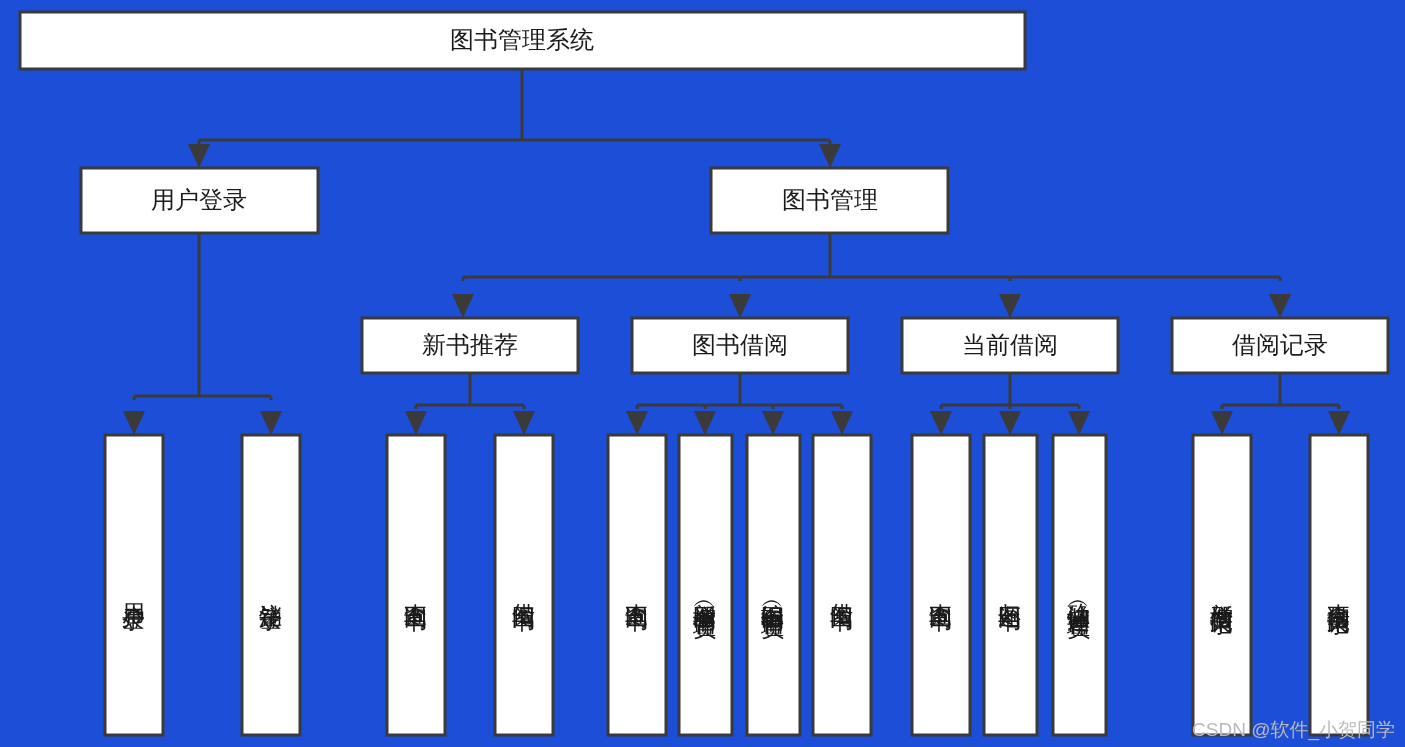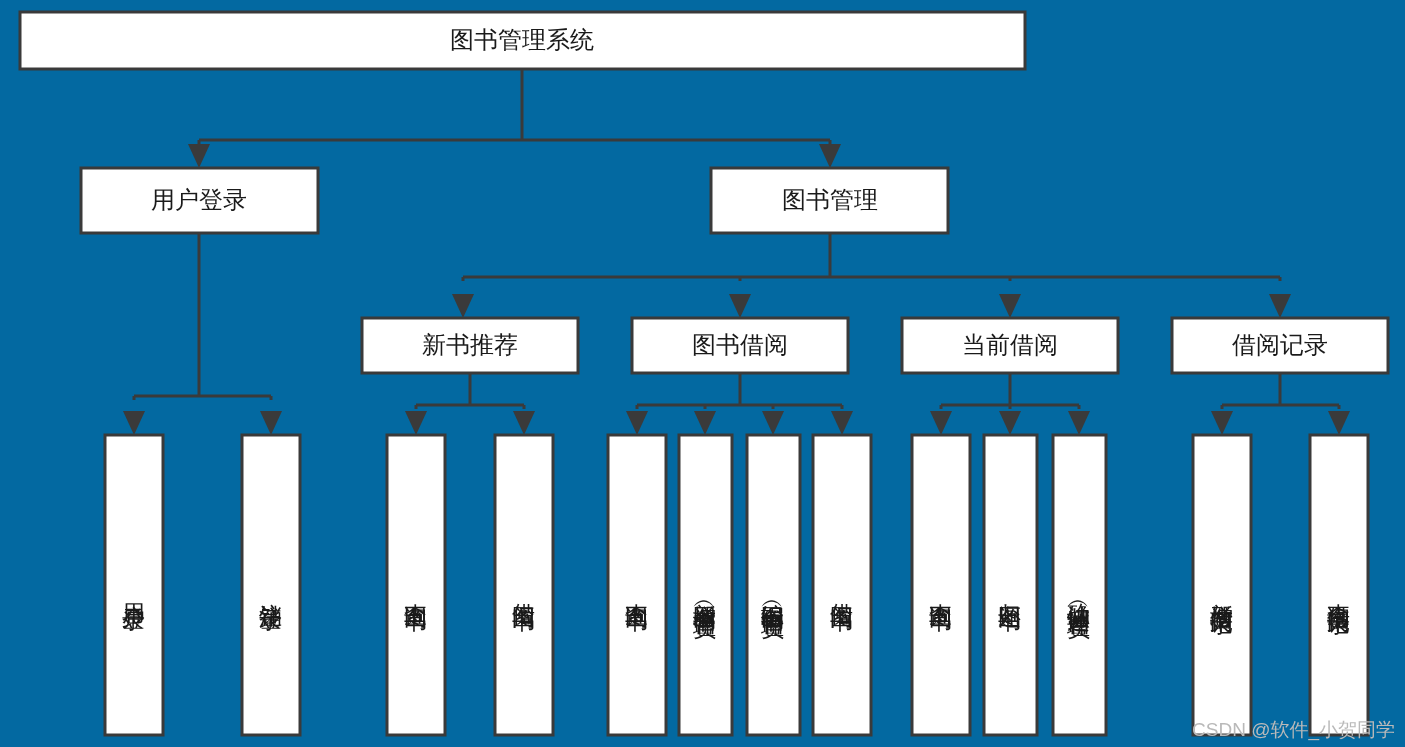--- a/index.html
+++ b/index.html
@@ -7,21 +7,21 @@
     padding: 0;
     background: #ffffff;
   }
   body {
     font-family: "Liberation Sans", "DejaVu Sans", sans-serif;
   }
   #diagram-root {
     position: relative;
     width: 1405px;
     height: 747px;
-    background: #0369a1;
+    background: #1d4ed8;
     overflow: hidden;
   }
   svg.diagram-canvas {
     position: absolute;
     left: 0;
     top: 0;
     width: 1405px;
     height: 747px;
     display: block;
   }

